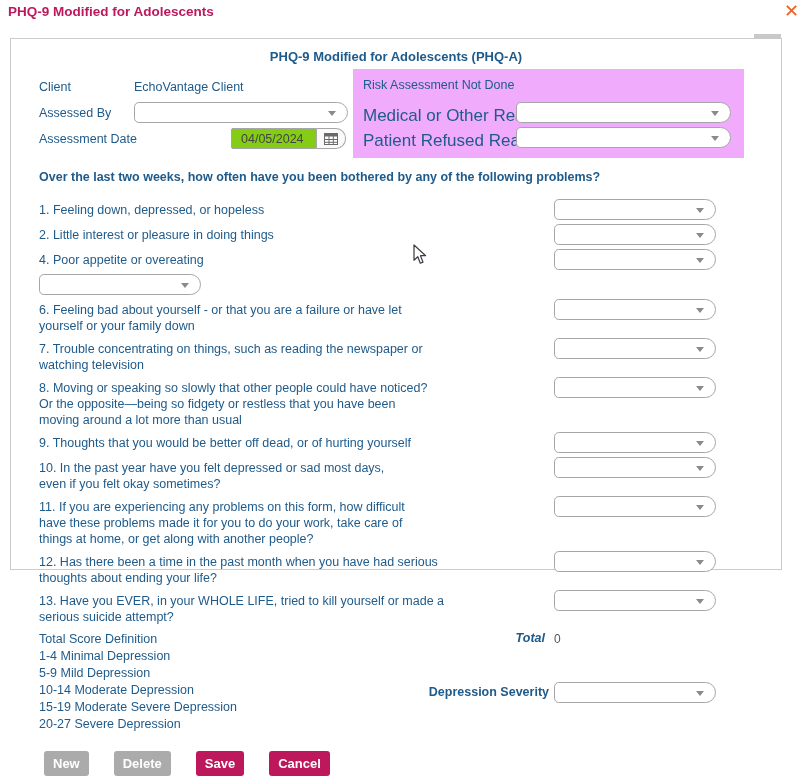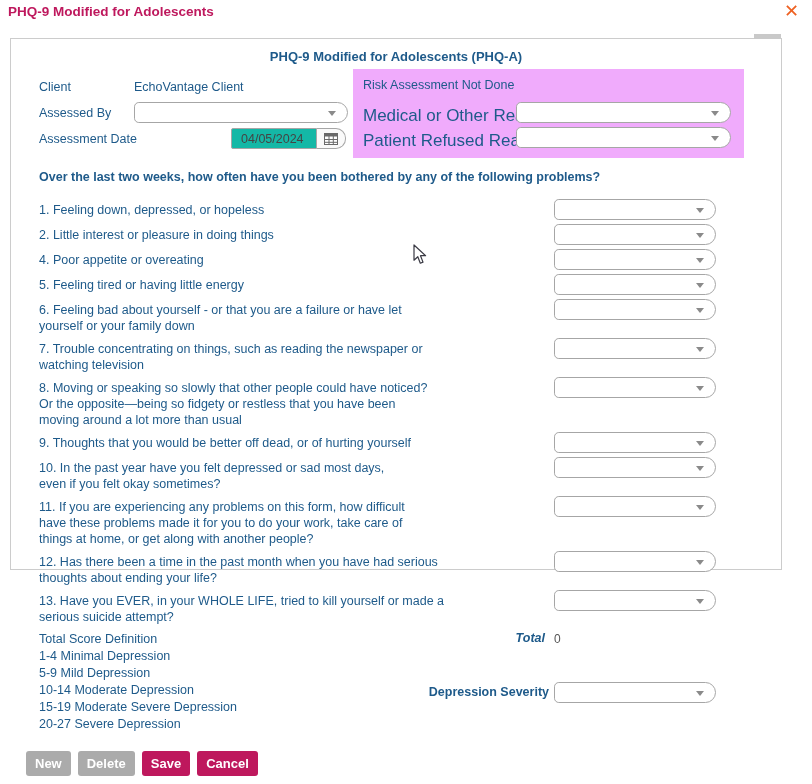--- a/index.html
+++ b/index.html
@@ -26,21 +26,21 @@
   .dropdown { height:21px; background:#fff; border:1px solid #a6a6a6;
     border-radius:5px 11px 11px 5px; position:relative; }
   .dd-value { position:absolute; left:9px; top:3px; font-size:12.5px; color:#333; }
   .caret { position:absolute; right:11px; top:8px; width:0; height:0;
     border-left:4px solid transparent; border-right:4px solid transparent;
     border-top:5px solid #8a8a8a; }
 
   
   .date-wrap { position:absolute; display:flex; }
   .date-input { width:86px; height:21px; border:1px solid #a6a6a6; border-radius:2px 0 0 2px;
-    font-size:12.5px; color:#444; display:flex; align-items:center; padding-left:9px; background:#14b8a6; }
+    font-size:12.5px; color:#444; display:flex; align-items:center; padding-left:9px; background:#84cc16; }
   .cal-btn { width:29px; height:21px; border:1px solid #a6a6a6; border-left:none;
     border-radius:0 10px 10px 0; background:#fafafa; display:flex; align-items:center; justify-content:center; }
 
   
   .risk-panel { position:absolute; left:342px; top:30px; width:391px; height:89px; background:#f0abfc; }
   .risk-title { position:absolute; left:10px; top:9px; font-size:12.5px; }
   .risk-label { position:absolute; left:10px; font-size:17px;text-align:center; }
   .risk-dd { position:absolute; left:163px; width:215px; }
 
   .instruction { position:absolute; left:28px; top:131px; font-size:12.5px; font-weight:bold; }
@@ -58,21 +58,21 @@
   .score-right { width:320px; display:grid; grid-template-columns:1fr 162px; column-gap:5px; row-gap:6px;
     align-items:start; }
   .total-label { justify-self:end; font-size:12.5px; font-weight:bold; padding-right:4px;font-style:italic; }
   .total-value { font-size:12px; color:#555; padding-top:1px; }
   .sev-label { justify-self:end; font-size:12.5px; font-weight:bold; padding-top:3px; }
 
   
   .footer { position:absolute; left:26px; top:751px; display:flex; gap:7px; }
   .btn { height:25px; padding:0 9px; font-size:13px; font-weight:bold; color:#fff;
     border:none; border-radius:3px; display:flex; align-items:center; cursor:pointer;
-    font-family:"Liberation Sans","DejaVu Sans",sans-serif; }
+    font-family:"Liberation Sans","DejaVu Sans",sans-serif;margin-left:18px; }
   .btn.disabled { background:#ABABAB; }
   .btn.primary { background:#be185d; }
 
   .cursor { position:absolute; left:413px; top:244px; z-index:99; pointer-events:none; }
 </style>
 </head>
 <body>
 
 <div class="dialog-title">PHQ-9 Modified for Adolescents</div>
 <div class="close-btn">✕</div>
@@ -137,21 +137,20 @@
         </div>
     </div>
     <div class="q-row">
       <div class="q-label">4. Poor appetite or overeating</div>
       <div class="dropdown q-dd">
           <span class="dd-value"></span>
           <span class="caret"></span>
         </div>
     </div>
     <div class="q-row">
-      <div class="q-label">5. Feeling tired or having little energy</div>
       <div class="dropdown q-dd">
           <span class="dd-value"></span>
           <span class="caret"></span>
         </div>
     </div>
     <div class="q-row">
       <div class="q-label">6. Feeling bad about yourself - or that you are a failure or have let
 yourself or your family down</div>
       <div class="dropdown q-dd">
           <span class="dd-value"></span>

